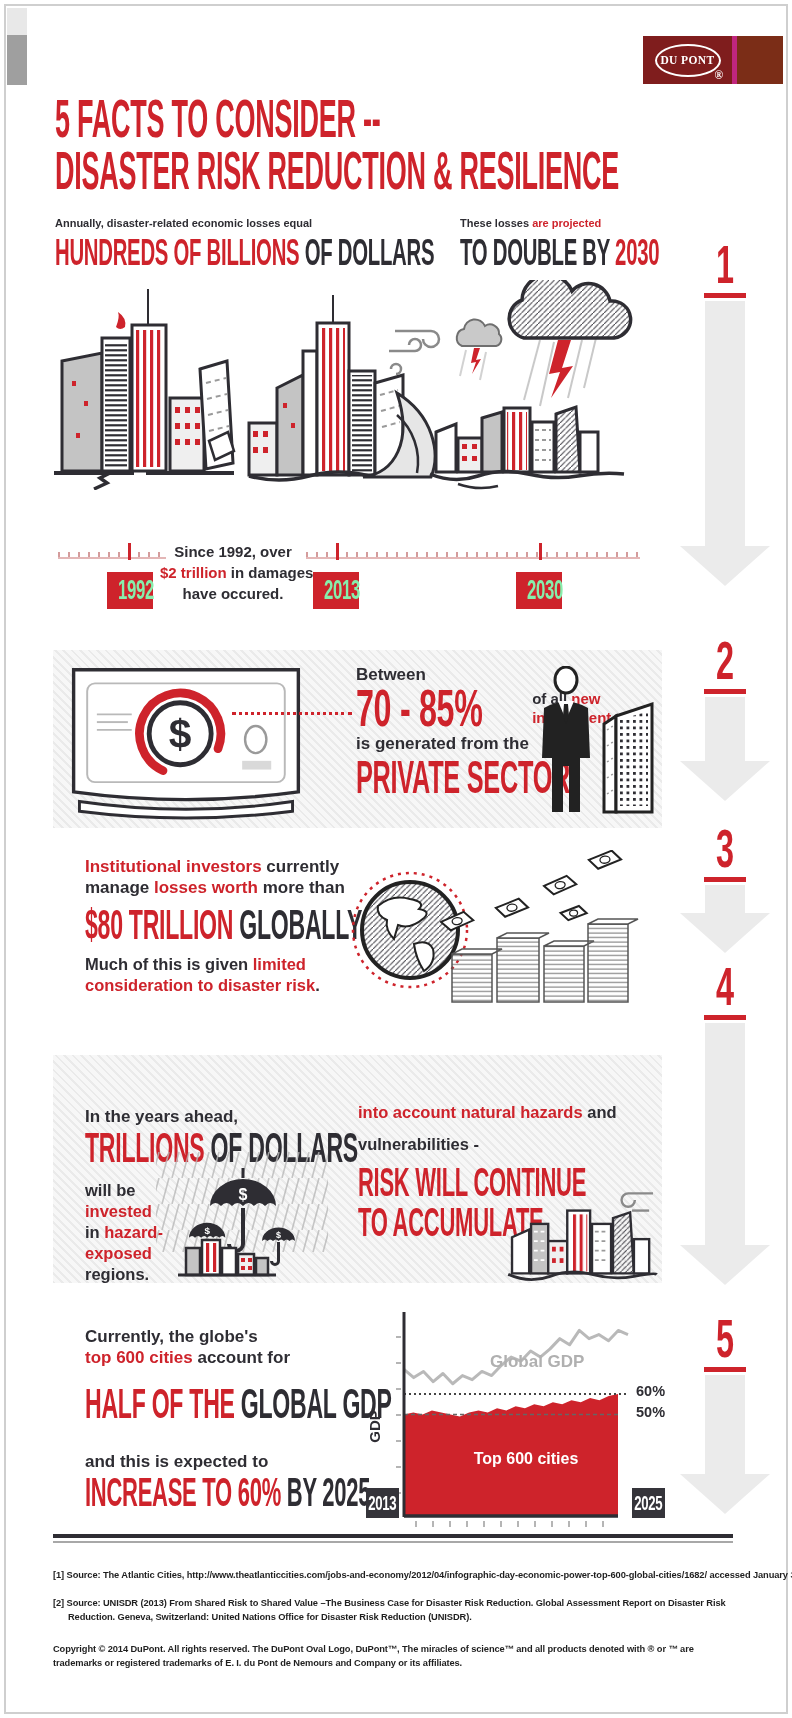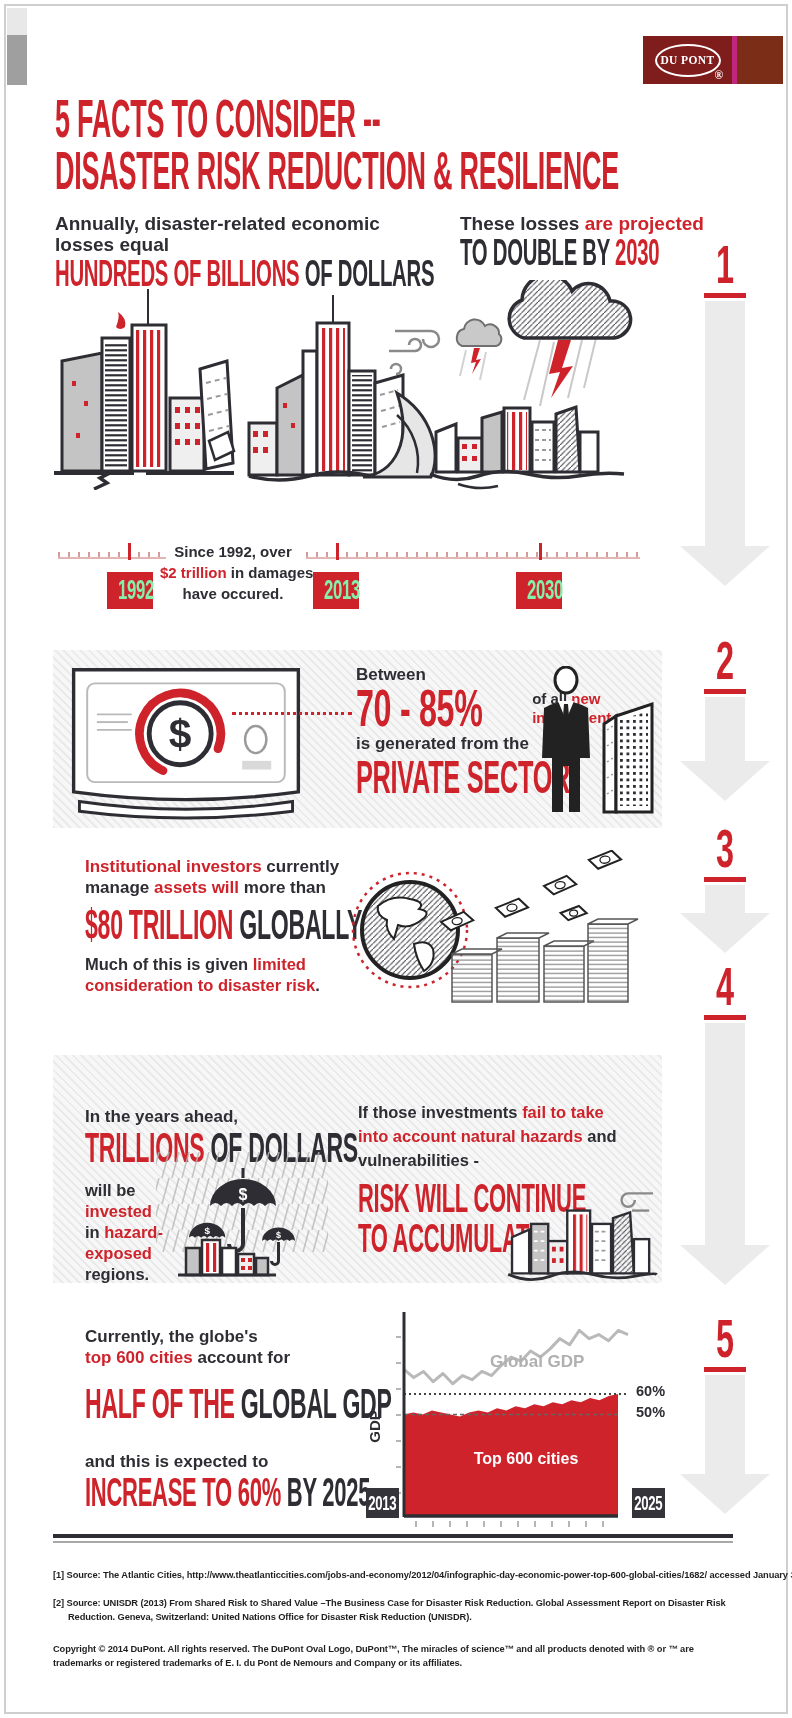--- a/index.html
+++ b/index.html
@@ -6,21 +6,21 @@
   .page{position:relative;width:792px;height:1718px;background:#fff;overflow:hidden;
         font-family:"Liberation Sans",sans-serif;color:#2e2d33;}
   .frame{position:absolute;inset:4px;border:2px solid #cfcfcf;pointer-events:none;}
   .abs{position:absolute;}
   .red{color:#ce232b;}
   .pre{white-space:pre;}
   .cond{display:inline-block;transform:scaleX(.55);transform-origin:0 50%;white-space:pre;letter-spacing:-.5px;font-weight:700;}
   .cond-c{transform-origin:50% 50%;}
   .title-line{font-size:54px;line-height:52px;font-weight:700;}
   .title-line .cond{transform:scaleX(.5);}
-  .intro{font-size:19px;font-weight:700;line-height:21px;}
+  .intro{font-size:11px;font-weight:700;line-height:21px;}
   .bigline{font-size:37px;line-height:38px;font-weight:700;}
   .bigline42{font-size:42px;line-height:42px;font-weight:700;}
   .bigline40{font-size:40px;line-height:40px;font-weight:700;}
   .panel{position:absolute;left:53px;width:609px;background:#f7f7f7;
          background-image:repeating-linear-gradient(45deg,#eaeaea 0 2px,rgba(0,0,0,0) 2px 6px);}
   
   .rail{position:absolute;left:679px;width:92px;display:flex;flex-direction:column;align-items:center;}
   .rail-num{font-size:54px;line-height:52px;font-weight:700;color:#ce232b;}
   .rail-num .cond{transform:scaleX(.6);transform-origin:50% 50%;}
   .rail-underline{width:42px;height:5px;background:#ce232b;margin-top:3px;}
@@ -292,21 +292,21 @@
       <line x1="13" y1="36" x2="19" y2="32"></line>
         <line x1="13" y1="52" x2="19" y2="48"></line>
       <line x1="13" y1="68" x2="19" y2="64"></line>
         <line x1="13" y1="84" x2="19" y2="80"></line>
         <line x1="13" y1="100" x2="19" y2="96"></line>
     </g>
   </svg>
 
   <div class="abs" style="left:85px;top:856px;width:300px;">
     <div class="intro pre" style="font-size:17px"><span class="red">Institutional investors</span><span> currently</span></div>
-    <div class="intro pre" style="font-size:17px"><span>manage </span><span class="red">assets will</span><span> more than</span></div>
+    <div class="intro pre" style="font-size:17px"><span>manage </span><span class="red">losses worth</span><span> more than</span></div>
     <div class="bigline42" style="margin-top:6px;"><span class="cond"><span class="red">$80 TRILLION</span><span> GLOBALLY</span></span></div>
     <div class="intro pre" style="font-size:16.5px;margin-top:8px;"><span>Much of this is given </span><span class="red">limited</span></div>
     <div class="intro pre" style="font-size:16.5px;"><span class="red">consideration to disaster risk</span><span>.</span></div>
   </div>
 
   <svg class="abs" style="left:340px;top:850px" width="300" height="160" viewBox="0 0 300 160">
     <circle cx="70" cy="80" r="57" fill="none" stroke="#ce232b" stroke-width="2.5" stroke-dasharray="3 5"></circle>
     <circle cx="70" cy="80" r="48" fill="url(#p-hatch)" stroke="#222" stroke-width="4"></circle>
     <path d="M38,56 q14,-12 32,-7 q16,3 9,10 q12,2 5,9 q-14,12 -26,7 l-4,14 q-9,-9 -7,-19 q-11,-5 -9,-14z" fill="#fff" stroke="#222" stroke-width="2"></path>
     <path d="M74,94 q14,-5 19,5 q3,14 -9,22 q-8,-12 -10,-27z" fill="#fff" stroke="#222" stroke-width="2"></path>
@@ -387,23 +387,22 @@
     </g>
     <g fill="#ce232b">
         <rect x="91" y="106" width="4" height="4"></rect>
         <rect x="98" y="106" width="4" height="4"></rect>
         <rect x="91" y="114" width="4" height="4"></rect>
         <rect x="98" y="114" width="4" height="4"></rect>
       </g>
   </svg>
 
   <div class="abs" style="left:358px;top:1100px;width:300px;">
-    <div class="intro pre" style="font-size:16.5px;line-height:24px;"><span>If those investments </span><span class="red">fail to take</span></div>
     <div class="intro pre" style="font-size:16.5px;line-height:24px;"><span class="red">into account natural hazards</span><span> and</span></div>
-    <div class="intro" style="font-size:16.5px;line-height:24px;">vulnerabilities -</div>
+    <div class="intro" style="font-size:16.5px;line-height:24px;margin-top:8px;">vulnerabilities -</div>
     <div class="bigline40 red" style="margin-top:6px;"><span class="cond">RISK WILL CONTINUE</span></div>
     <div class="bigline40 red"><span class="cond">TO ACCUMULATE</span></div>
   </div>
 
   <svg class="abs" style="left:505px;top:1182px" width="155" height="100" viewBox="0 0 160 105">
     <g stroke="#8a8a8a" stroke-width="2.5" fill="none">
       <path d="M154,12 h-26 a7,7 0 1 0 7,7"></path>
       <path d="M150,30 h-18"></path>
     </g>
     <g stroke="#2e2d33" stroke-width="2.5" fill="none">

